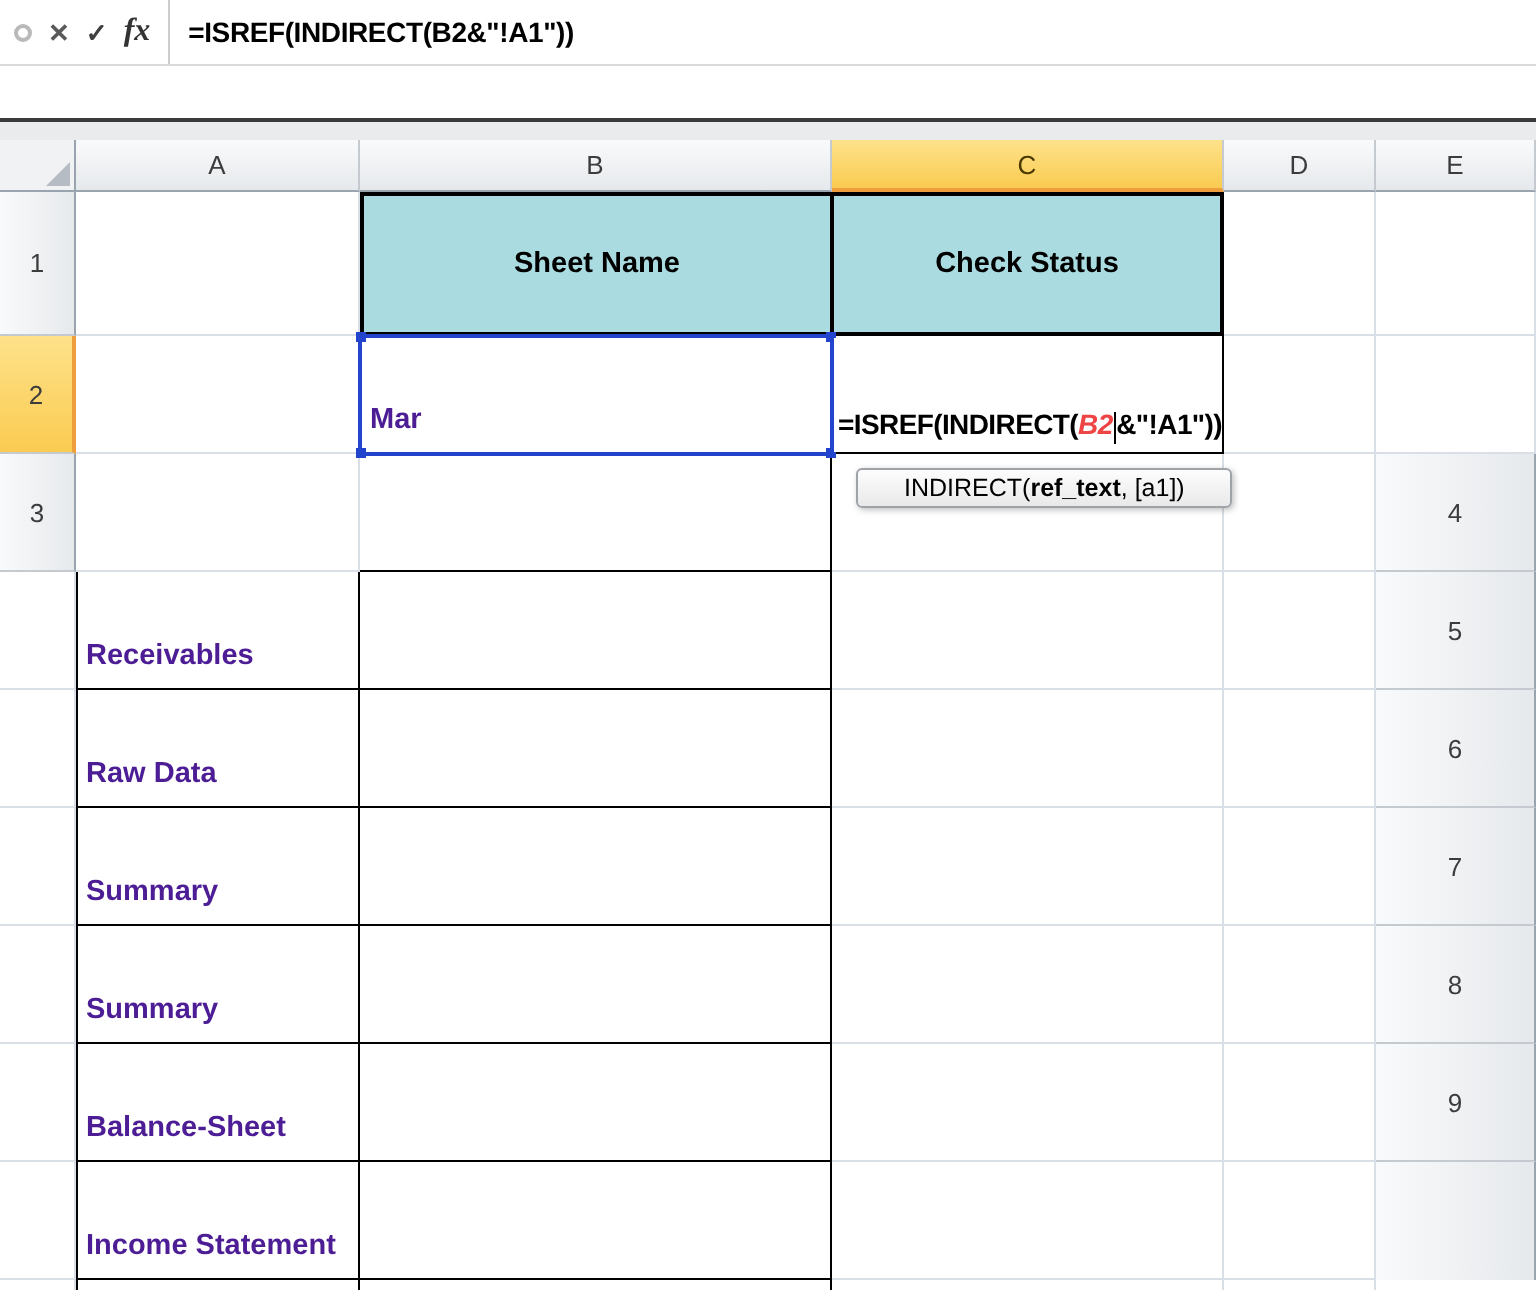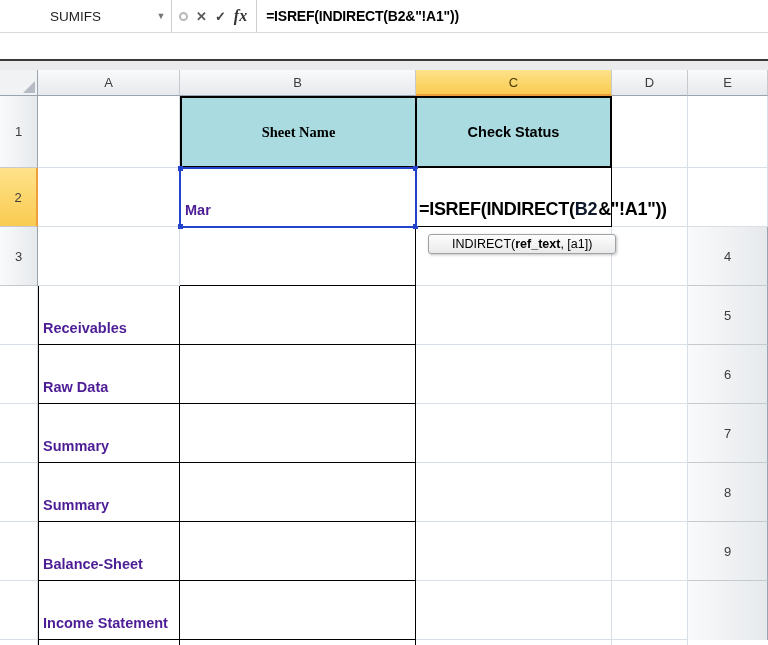--- a/index.html
+++ b/index.html
@@ -39,56 +39,52 @@
 
   .rh { background: linear-gradient(to right, #F9FAFB, #E6E9EC); border-right: 1px solid #9AA4AF;
     border-bottom: 1px solid #C5CAD0; display: flex; align-items: center; justify-content: center;
     font-size: 13px; color: #3C3C3C; }
   .rh.sel { background: linear-gradient(#FEE28A, #FACB51); border-right: 2px solid #EF9E3D; }
 
   .cell { background: #fff; border-right: 1px solid #D9DFE6; border-bottom: 1px solid #D9DFE6; }
 
   .teal { background: #A9DBE0; display: flex; align-items: center; justify-content: center;
     font-weight: 700; font-size: 14.5px; color: #000; border: 2px solid #000; }
-  .teal.tl { border-right-width: 1px; font-family: Liberation Serif, serif; }
+  .teal.tl { border-right-width: 1px; }
   .teal.tr { border-left-width: 1px; text-align: right; }
 
   .tb { background: #fff; border-left: 1px solid #000; border-right: 1px solid #000;
     border-bottom: 1px solid #000; display: flex; align-items: flex-end;
     padding: 0 0 8px 4px; font-weight: 700; font-size: 14.5px; color: #4c1d95; }
   .tc { background: #fff; border-right: 1px solid #000; border-bottom: 1px solid #000; }
   .prow { border-bottom: none !important; }
 
   
   .refbox { position: absolute; left: 179px; top: 97px; width: 238px; height: 61px;
     border: 2px solid #2244CC; z-index: 4; }
   .h { position: absolute; width: 5px; height: 5px; background: #2244CC; }
   .h.tl { left: -3px; top: -3px; } .h.tr { right: -3px; top: -3px; }
   .h.bl { left: -3px; bottom: -3px; } .h.br { right: -3px; bottom: -3px; }
 
   .editcell { position: absolute; left: 417px; top: 99px; width: 194px; height: 57px;
     background: #fff; display: flex; align-items: flex-end; padding: 0 0 6px 2px;
-    font-size: 18px; font-weight: 700; color: #000; white-space: nowrap;
+    font-size: 14px; font-weight: 700; color: #000; white-space: nowrap;
     letter-spacing: -0.3px; z-index: 5; }
-  .ref-blue { color: #0f172a; }
+  .ref-blue { color: #ef4444; font-style: italic; }
   .caret { display: inline-block; width: 2px; height: 16px; background: #000; margin: 0 0 -2px 1px; }
 
   .fntip { position: absolute; left: 428px; top: 164px; padding: 2px 23px;
     background: linear-gradient(#FDFDFD, #E9E9E9); border: 1px solid #9FA3A8; border-radius: 3px;
     box-shadow: 1px 1px 3px rgba(0,0,0,0.25); font-size: 12.5px; color: #000;
     white-space: nowrap; z-index: 6; }
 </style>
 </head>
 <body>
 
 <div class="topbar">
-  <div class="namebox">
-    <span class="nb-text">SUMIFS</span>
-    <span class="nb-arrow">▼</span>
-  </div>
   <div class="fxbtns">
     <span class="dotgrip"></span>
     <button class="fxb cancel">✕</button>
     <button class="fxb enter">✓</button>
     <button class="fxb insertfn">fx</button>
   </div>
   <div class="fbar">=ISREF(INDIRECT(B2&amp;"!A1"))</div>
 </div>
 <div class="substrip"></div>
 <div class="gapstrip"></div>

